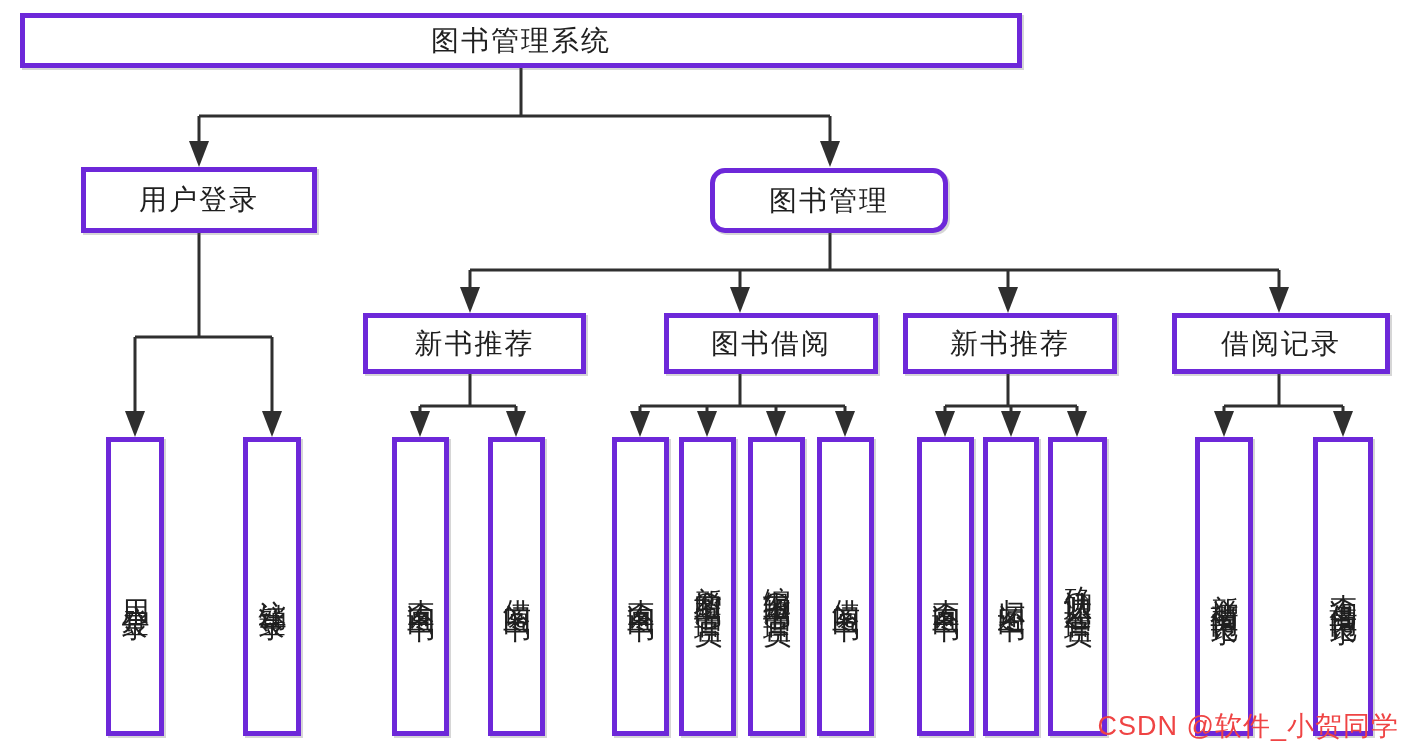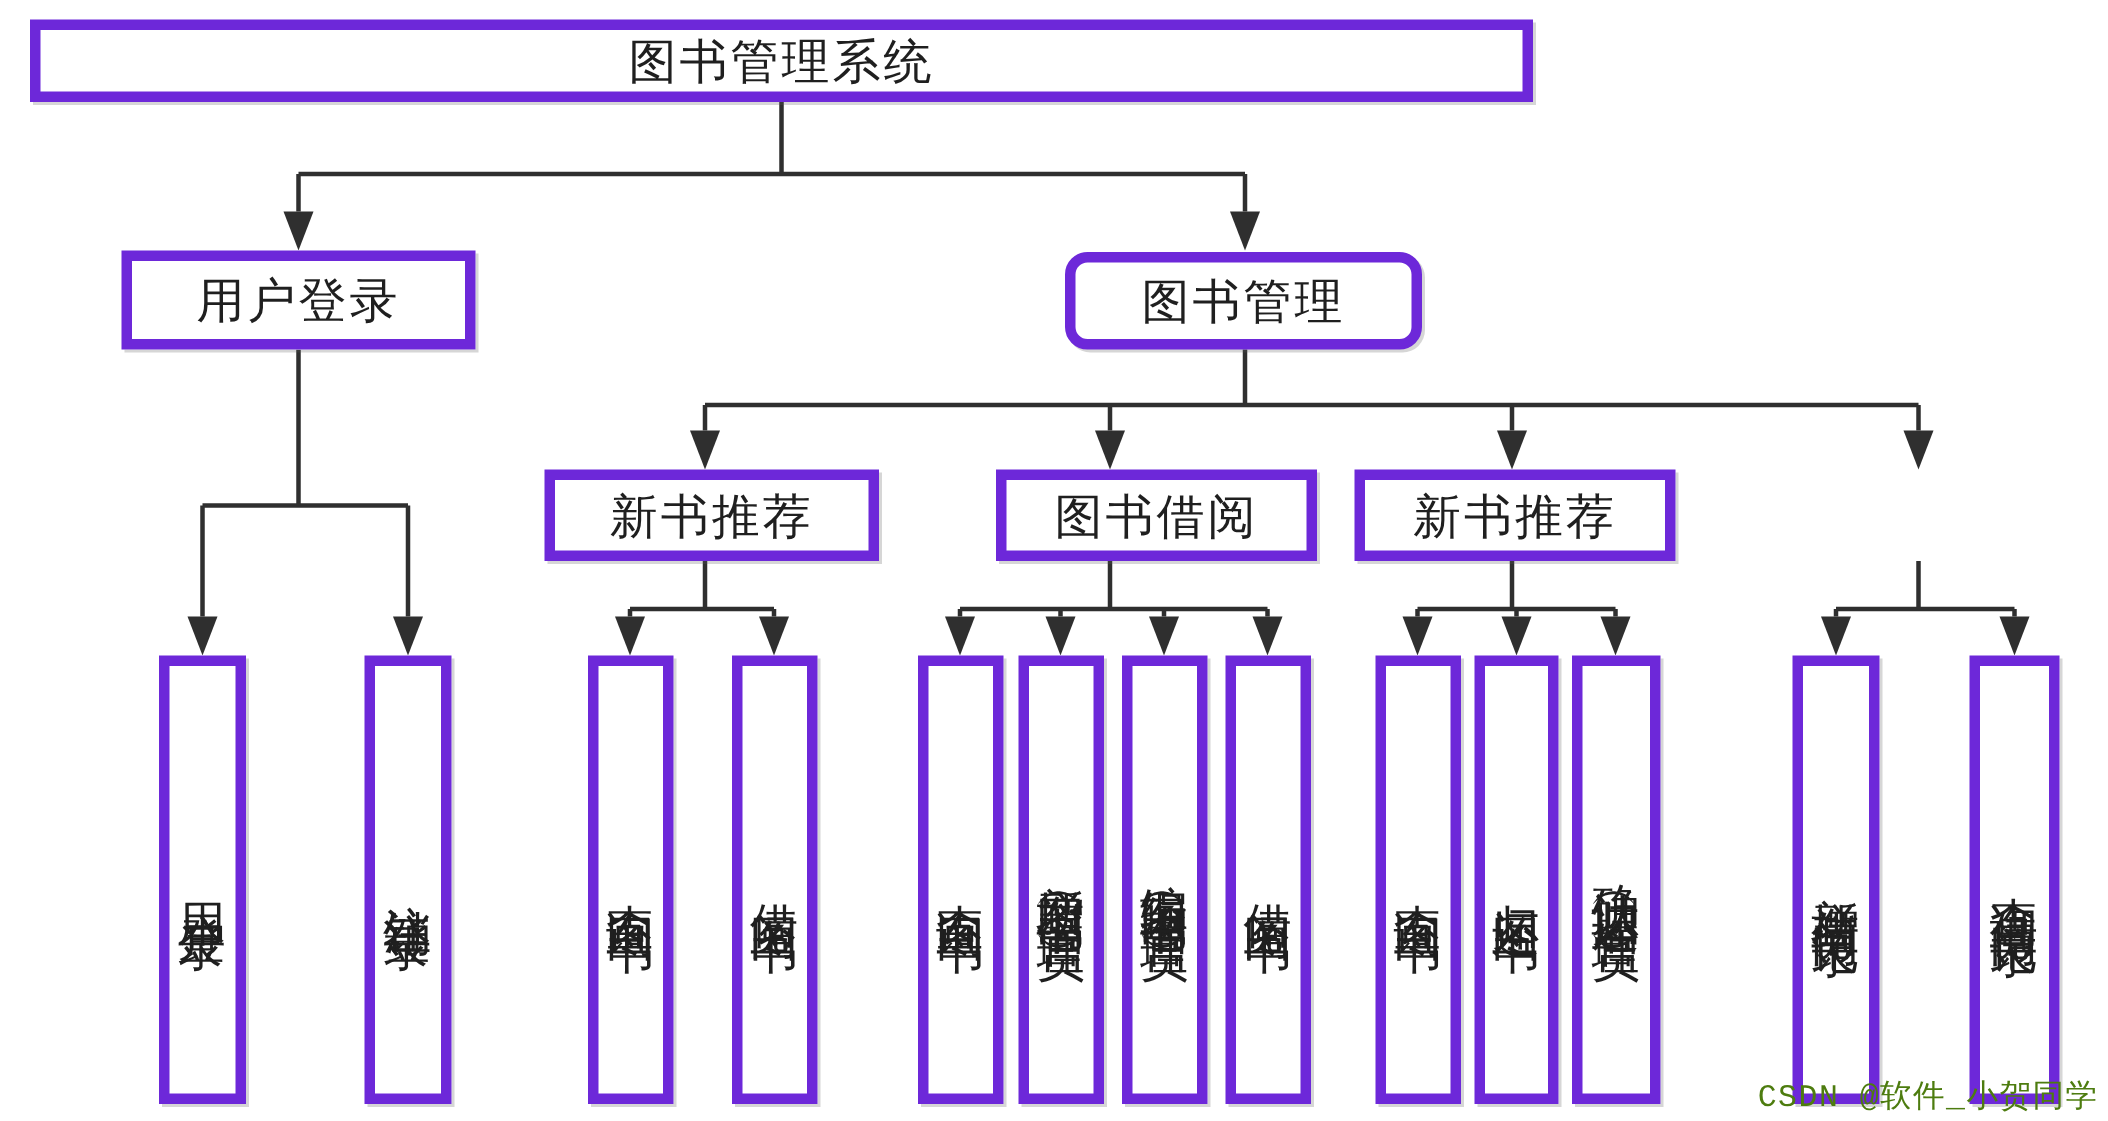--- a/index.html
+++ b/index.html
@@ -13,45 +13,44 @@
   svg.connectors {
     position:absolute; left:0; top:0; width:1405px; height:747px;
     z-index:1;
   }
   svg.connectors path { stroke:#2f2f2f; stroke-width:3; fill:none; }
   svg.connectors polygon { fill:#2f2f2f; stroke:none; }
   .box {
     position:absolute;
     box-sizing:border-box;
     background:#ffffff;
-    border:7px solid #6d28d9;
+    border:5px solid #6d28d9;
     box-shadow:2px 2px 0 rgba(90,90,90,0.25);
     color:#1f1f1f;
     display:flex; align-items:center; justify-content:center;
-    font-size:32px;
+    font-size:28px;
     line-height:1;
     z-index:2;
     white-space:nowrap;
   }
   .box.h { letter-spacing:2px; }
   .box.v {
     writing-mode:vertical-rl;
     text-orientation:mixed;
     letter-spacing:5px;
     white-space:normal;
   }
   .watermark {
     position:absolute;
     right:6px; bottom:3px;
-    font-size:21px;
-    color:#4d7c0f;
+    font-size:27px;
+    color:#ef4444;
     letter-spacing:1px;
     z-index:5;
     pointer-events:none;
-    font-family:Liberation Mono, monospace;
   }
 </style>
 </head>
 <body>
 
 <div class="stage">
 
   <svg class="connectors" viewBox="0 0 1405 747" aria-hidden="true">
 
     <path d="M521,68 V116 M199,116 H830 M199,116 V141 M830,116 V141"></path>
@@ -89,20 +88,21 @@
   </svg>
 
   <div class="box h" style="left:20px; top:13px; width:1002px; height:55px;">图书管理系统</div>
 
   <div class="box h" style="left:81px; top:167px; width:236px; height:66px;">用户登录</div>
   <div class="box h" style="left:710px; top:168px; width:238px; height:65px;border-radius:15px;">图书管理</div>
 
   <div class="box h" style="left:363px; top:313px; width:223px; height:61px;">新书推荐</div>
   <div class="box h" style="left:664px; top:313px; width:214px; height:61px;">图书借阅</div>
   <div class="box h" style="left:903px; top:313px; width:214px; height:61px;">新书推荐</div>
+  <div class="box h" style="left:1172px; top:313px; width:218px; height:61px;">借阅记录</div>
 
   <div class="box v" style="left:106px; top:437px; width:58px; height:299px;">用户登录</div>
   <div class="box v" style="left:243px; top:437px; width:58px; height:299px;">注销登录</div>
 
   <div class="box v" style="left:392px; top:437px; width:57px; height:299px;">查询图书</div>
   <div class="box v" style="left:488px; top:437px; width:57px; height:299px;">借阅图书</div>
 
   <div class="box v" style="left:612px; top:437px; width:57px; height:299px;">查询图书</div>
   <div class="box v" style="left:679px; top:437px; width:57px; height:299px;">新增图书（管理员）</div>
   <div class="box v" style="left:748px; top:437px; width:57px; height:299px;">编辑图书（管理员）</div>

